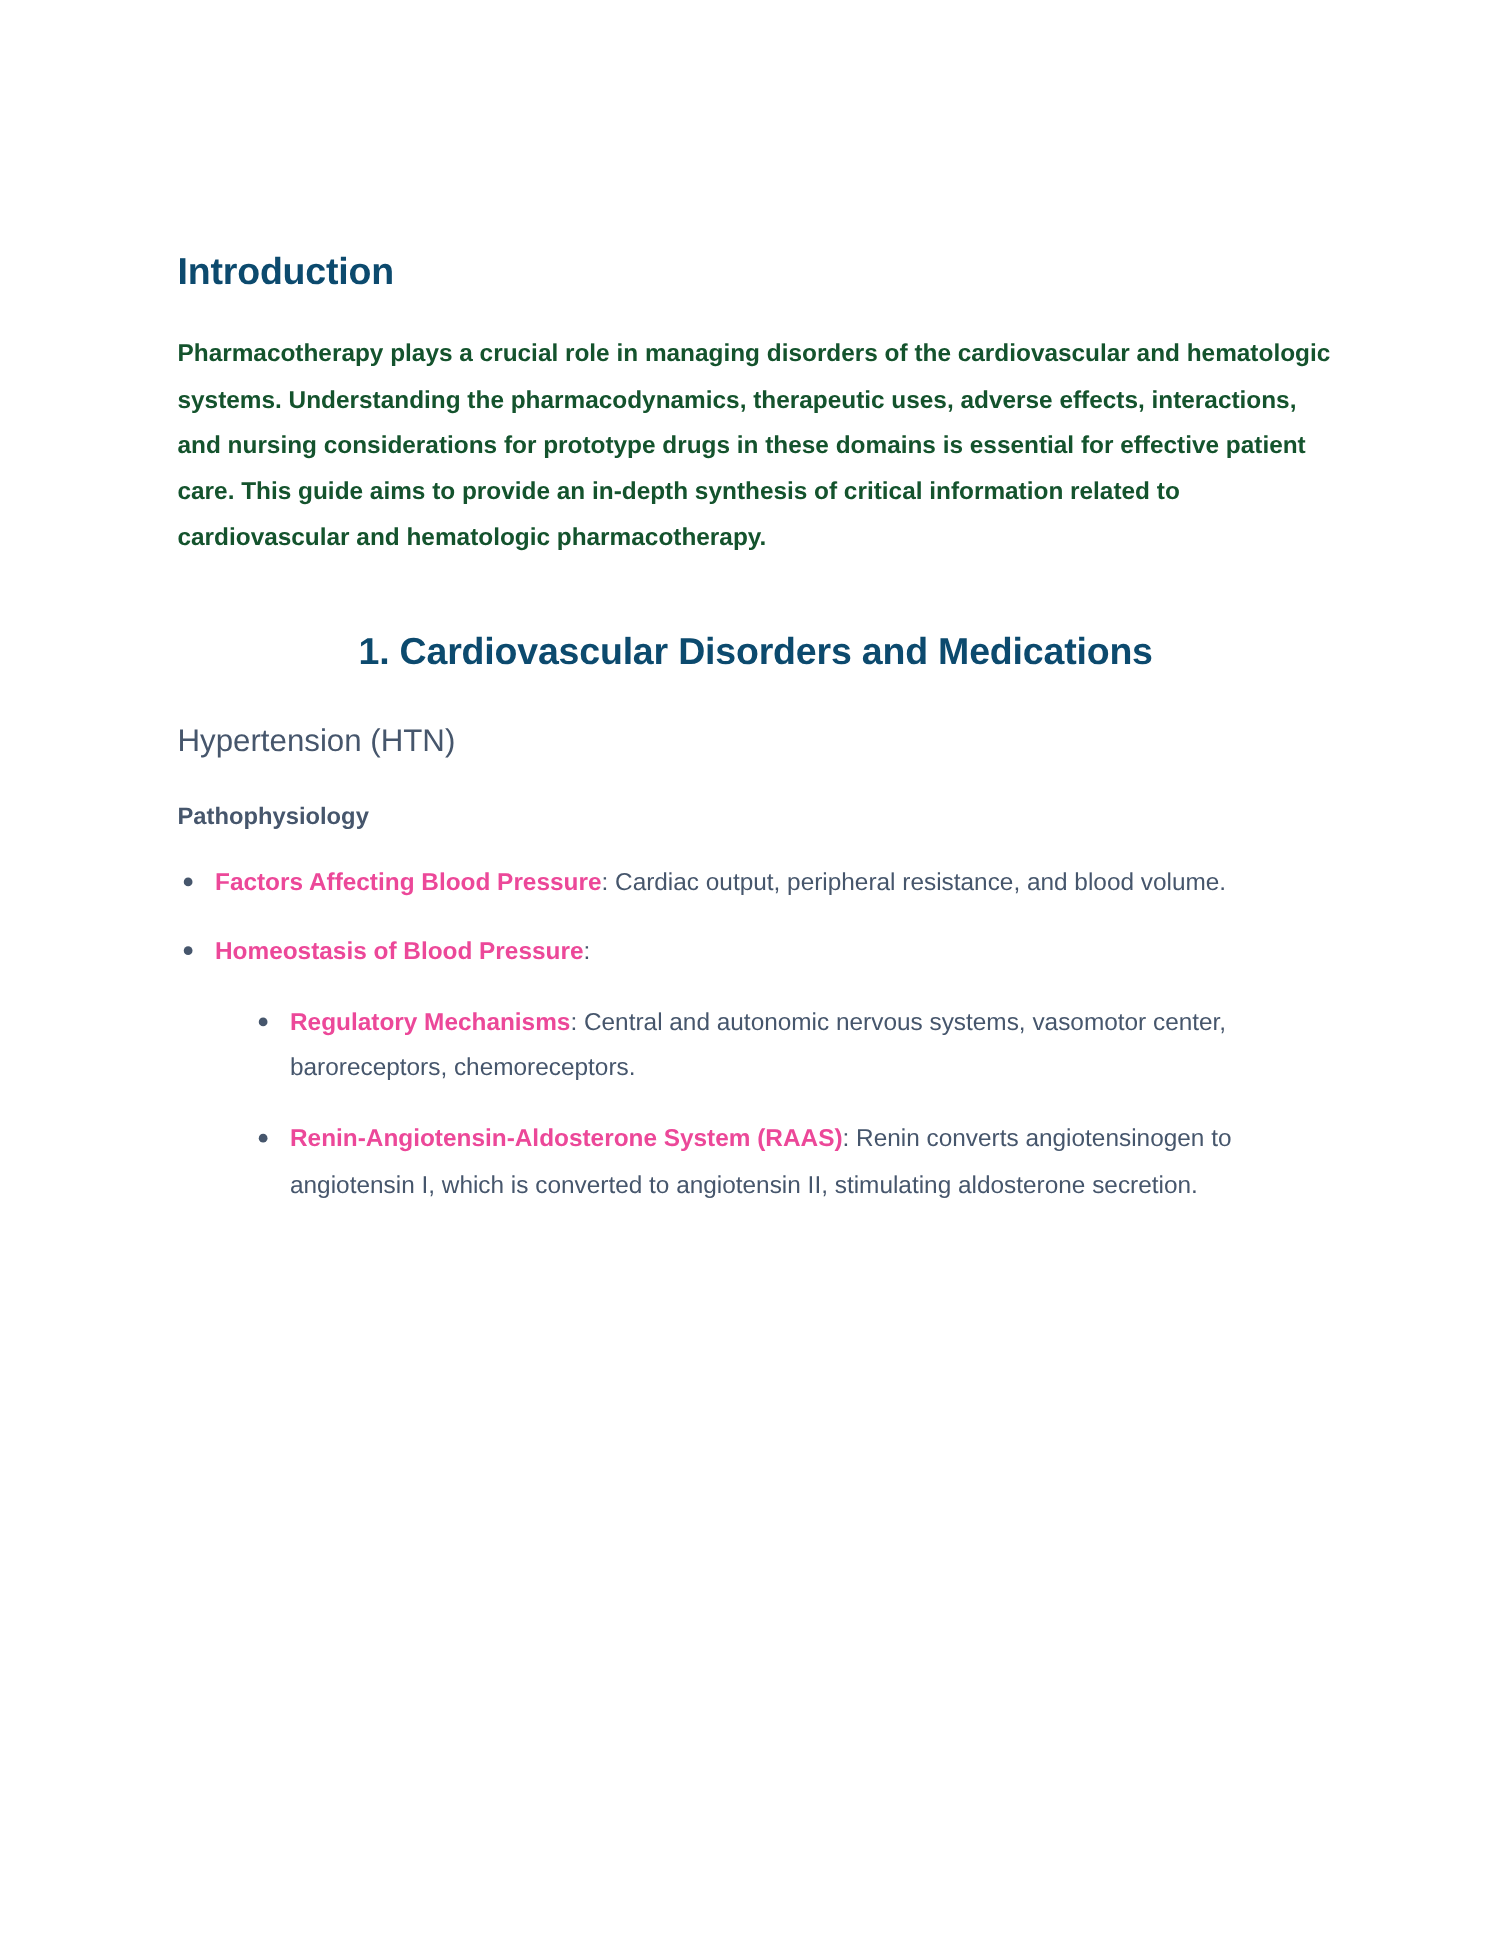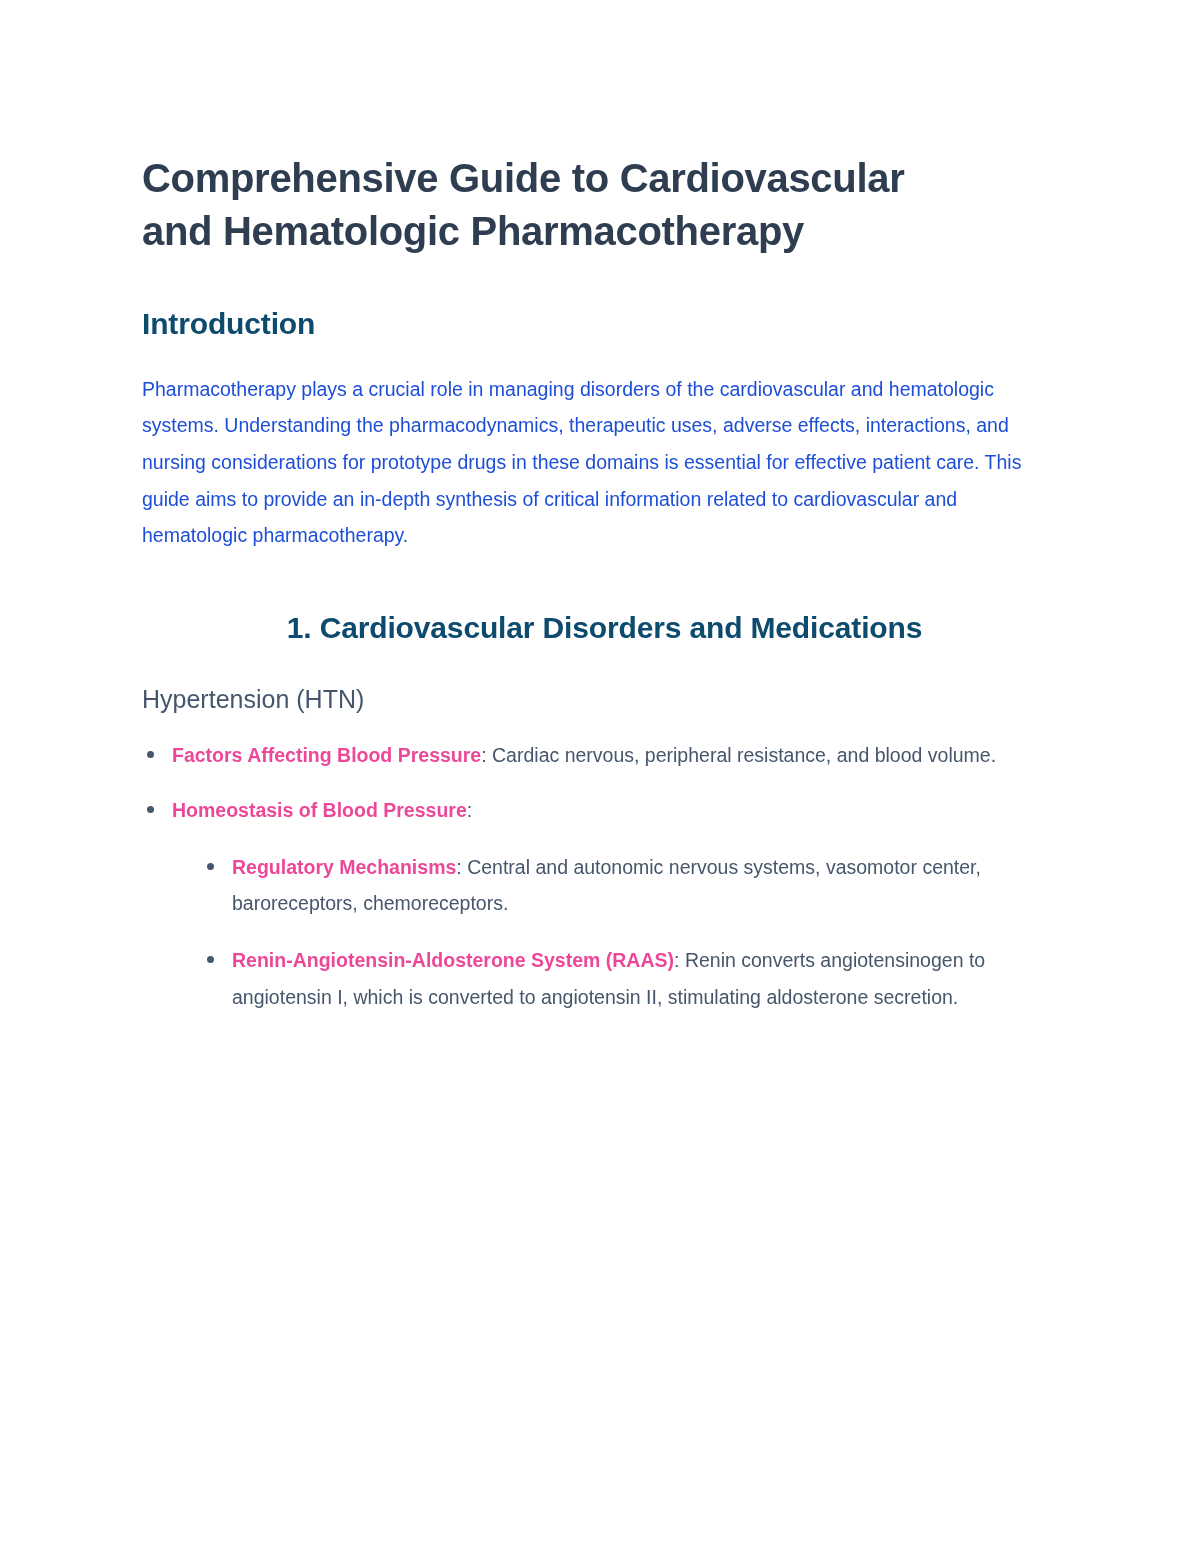--- a/index.html
+++ b/index.html
@@ -64,22 +64,22 @@
     line-height: 1.3;
     font-weight: 600;
     color: #46566c;
   }
 
   
   p.body-text {
     margin: 28px 0 0 0;
     font-size: 19.5px;
     line-height: 1.88;
-    font-weight: 400;
-    color: #1d4ed8;
+    font-weight: 700;
+    color: #14532d;
   }
 
   
   ul.bullet-list {
     list-style: none;
     margin: 22px 0 0 0;
     padding: 0;
   }
   ul.bullet-list > li.bullet-item {
     position: relative;
@@ -115,36 +115,36 @@
     font-weight: 700;
     color: #ec4899;
   }
 </style>
 </head>
 <body>
 
 <div class="page">
   <div class="doc-body">
 
-    <h1 class="doc-title">Comprehensive Guide to Cardiovascular and Hematologic Pharmacotherapy</h1>
 
     <h2 class="section-heading">Introduction</h2>
 
     <p class="body-text">Pharmacotherapy plays a crucial role in managing disorders of the cardiovascular and hematologic systems. Understanding the pharmacodynamics, therapeutic uses, adverse effects, interactions, and nursing considerations for prototype drugs in these domains is essential for effective patient care. This guide aims to provide an in-depth synthesis of critical information related to cardiovascular and hematologic pharmacotherapy.</p>
 
     <h2 class="section-heading numbered">1. Cardiovascular Disorders and Medications</h2>
 
     <h3 class="sub-heading">Hypertension (HTN)</h3>
 
+    <h4 class="minor-heading">Pathophysiology</h4>
 
     <ul class="bullet-list">
 
       <li class="bullet-item">
         <span class="bullet-dot"></span>
-        <span class="lead-term">Factors Affecting Blood Pressure</span><span>: </span><span>Cardiac nervous, peripheral resistance, and blood volume.</span>
+        <span class="lead-term">Factors Affecting Blood Pressure</span><span>: </span><span>Cardiac output, peripheral resistance, and blood volume.</span>
       </li>
 
       <li class="bullet-item">
         <span class="bullet-dot"></span>
         <span class="lead-term">Homeostasis of Blood Pressure</span><span>:</span>
 
         <ul class="bullet-list nested">
 
           <li class="bullet-item">
             <span class="bullet-dot"></span>

